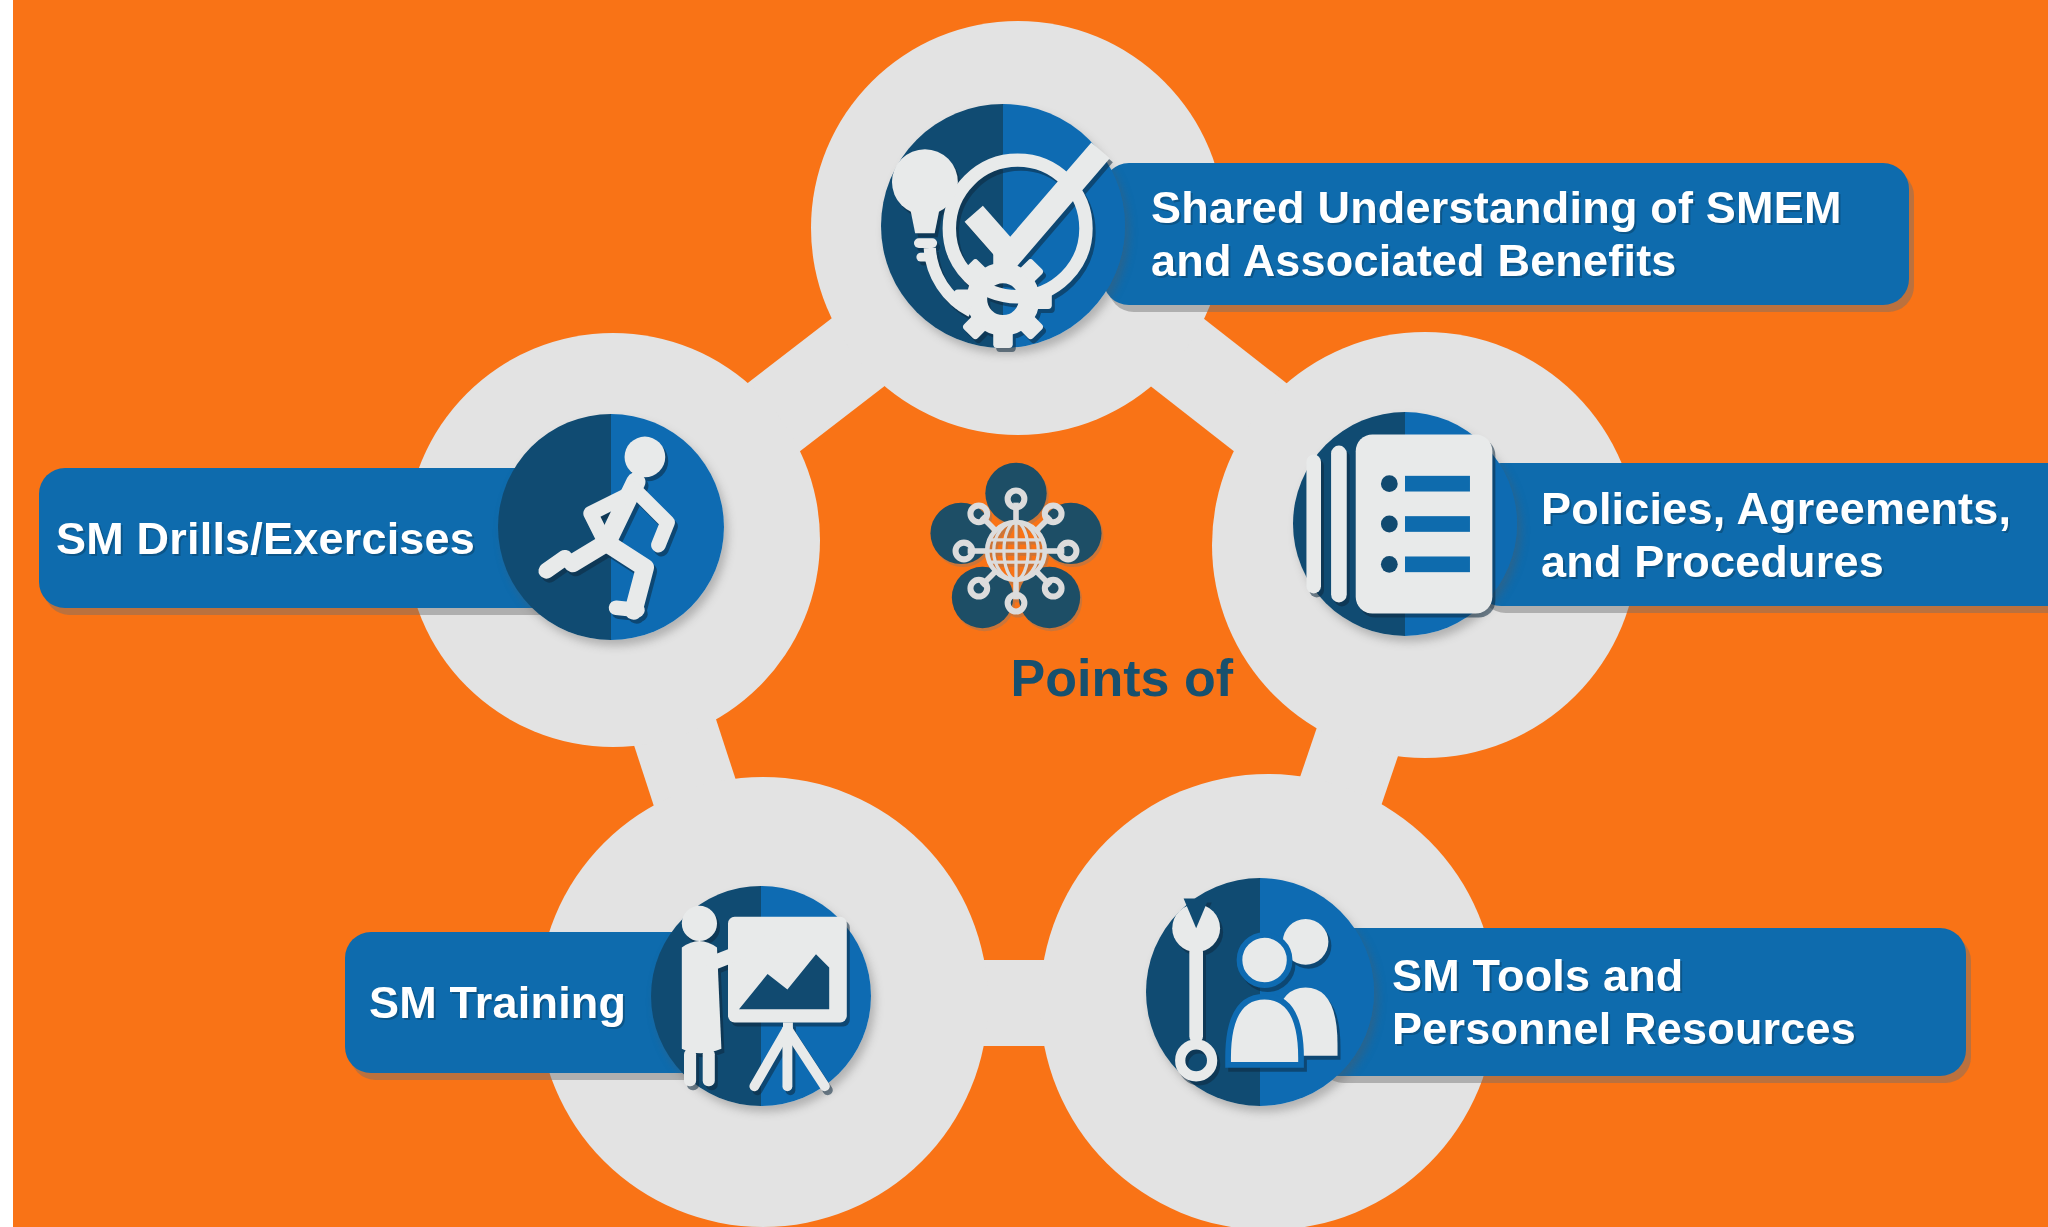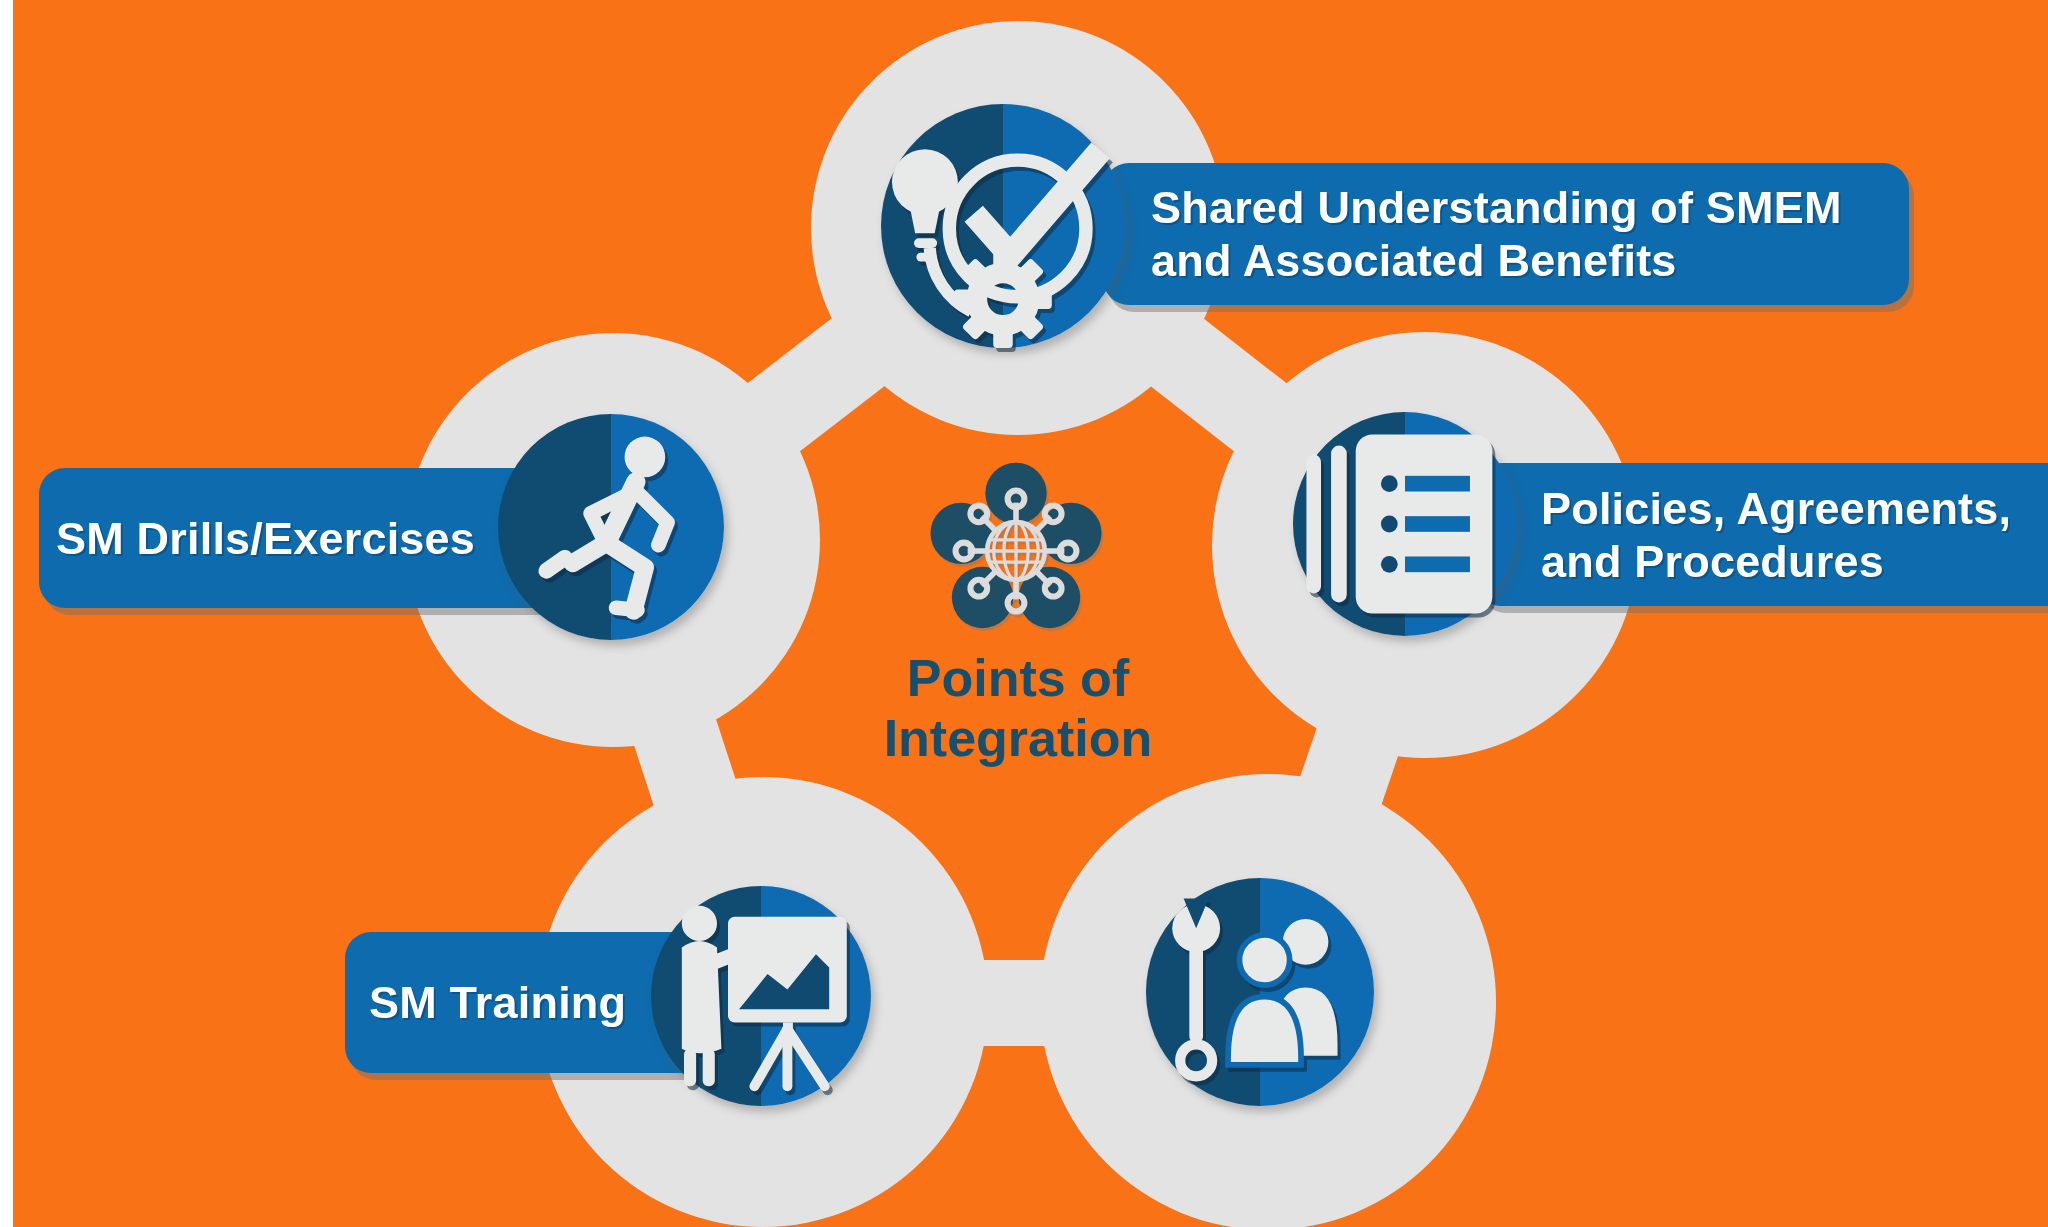--- a/index.html
+++ b/index.html
@@ -26,21 +26,21 @@
     background:linear-gradient(90deg,#104B72 0 50%,#0E6BB2 50% 100%);
     box-shadow:4px 6px 8px rgba(90,90,90,0.35);
   }
   .icon-circle svg{position:absolute;left:0;top:0;width:100%;height:100%;
     filter:drop-shadow(3px 4px 0 rgba(12,42,64,0.55));}
   
   .center-icon{position:absolute;left:905px;top:458px;width:196px;height:186px;z-index:2;}
   .center-icon svg{width:100%;height:100%;filter:drop-shadow(2px 3px 0 rgba(120,120,120,0.35));}
   .center-title{
     position:absolute;left:790px;top:648px;width:430px;z-index:2;
-    text-align:center;color:#17506E;font-weight:700;font-size:52px;line-height:60px;
+    text-align:right;color:#17506E;font-weight:700;font-size:52px;line-height:60px;
   }
 </style>
 </head>
 <body>
 
 <div class="canvas">
 
   <div class="connector" style="left:545px;top:342px;width:515px;transform:rotate(142.4deg);"></div>
   <div class="connector" style="left:950px;top:344px;width:517px;transform:rotate(38deg);"></div>
   <div class="connector" style="left:433px;top:729px;width:484px;transform:rotate(71.9deg);"></div>
@@ -50,20 +50,22 @@
   <div class="gray-circle" style="left:798px;top:21px;width:414px;height:414px;"></div>
   <div class="gray-circle" style="left:393px;top:333px;width:414px;height:414px;"></div>
   <div class="gray-circle" style="left:1199px;top:332px;width:426px;height:426px;"></div>
   <div class="gray-circle" style="left:525px;top:777px;width:450px;height:450px;"></div>
   <div class="gray-circle" style="left:1027px;top:774px;width:456px;height:456px;"></div>
 
   <div class="bar" style="left:1090px;top:163px;width:758px;height:142px;padding-left:48px;">Shared Understanding of SMEM
 and Associated Benefits</div>
   <div class="bar" style="left:1462px;top:463px;width:550px;height:143px;padding-left:66px;">Policies, Agreements,
 and Procedures</div>
+  <div class="bar" style="left:1300px;top:928px;width:574px;height:148px;padding-left:79px;">SM Tools and
+Personnel Resources</div>
   <div class="bar" style="left:332px;top:932px;width:436px;height:141px;padding-left:24px;">SM Training</div>
   <div class="bar" style="left:26px;top:468px;width:566px;height:140px;padding-left:17px;">SM Drills/Exercises</div>
 
   <div class="icon-circle" style="left:868px;top:104px;width:244px;height:244px;">
     <svg viewBox="0 0 200 200">
       <g fill="none" stroke="#E8EAEA">
         <circle cx="112" cy="102" r="56" stroke-width="11"></circle>
         <path d="M40 118 A62 62 0 0 0 74 170" stroke-width="10"></path>
         <path d="M76 90 L106 124 L180 38" stroke-width="20"></path>
       </g>
@@ -214,16 +216,15 @@
         <path d="M71 88 L129 88" stroke-width="3.5"></path>
         <path d="M69 100 L131 100" stroke-width="3.5"></path>
         <path d="M71 112 L129 112" stroke-width="3.5"></path>
         <path d="M100 69 L100 131" stroke-width="3.5"></path>
       </g>
     </svg>
   </div>
 
   <div class="center-title">
     <div>Points of</div>
-    <div>Integration</div>
   </div>
 
 </div>
 
 </body></html>

